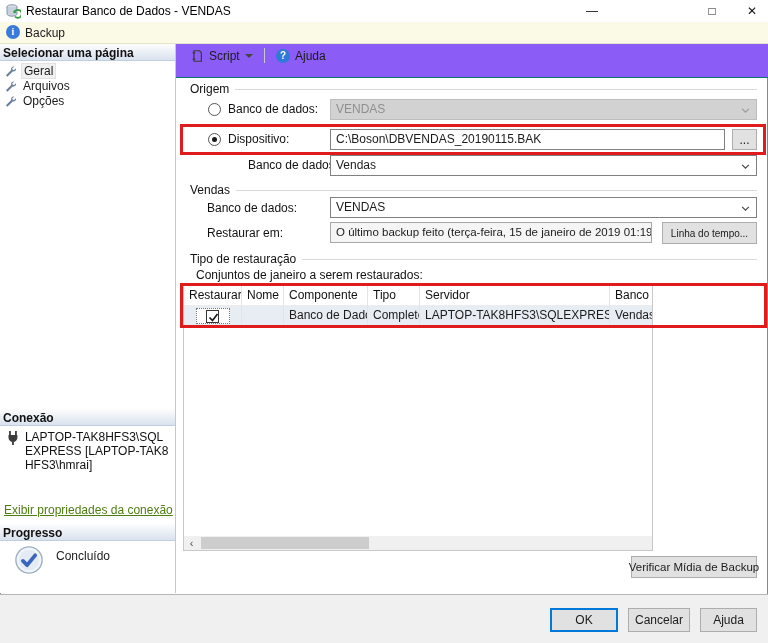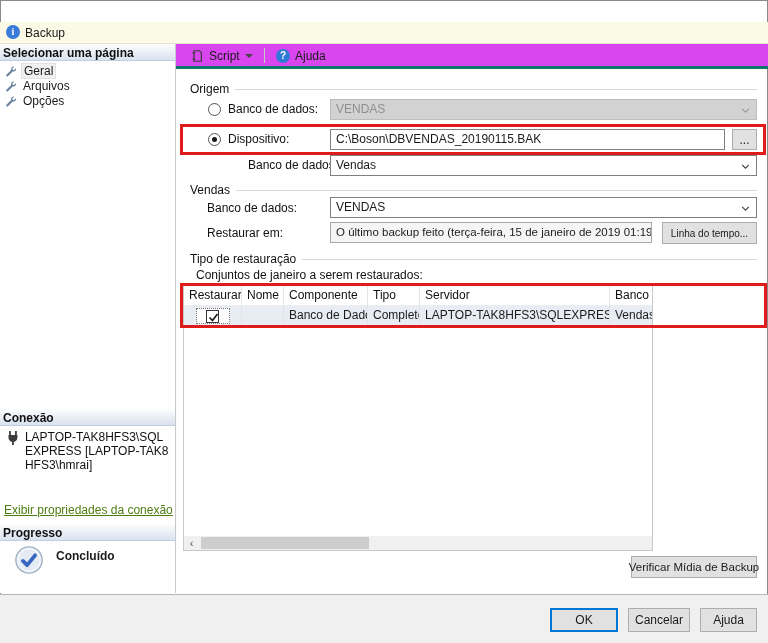--- a/index.html
+++ b/index.html
@@ -33,22 +33,22 @@
   .side-item { position:absolute; left:4px; height:15px; display:flex; align-items:center; gap:5px; cursor:default; }
   .side-item .lblx { padding:0 2px; }
   .side-item.selected .lblx { background:#f0f0f0; border:1px solid #e2e2e2; }
   .wrench { width:12px; height:12px; flex:none; }
   .conn-row { position:absolute; left:5px; top:386px; width:165px; display:flex; gap:4px; }
   .conn-txt { width:146px; word-break:break-all; line-height:14px; color:#111; }
   .linky { position:absolute; left:4px; top:459px; color:#4d7c0f; text-decoration:underline; cursor:pointer; }
   .done-row { position:absolute; left:14px; top:501px; display:flex; align-items:flex-start; gap:12px; }
 
   
-  .toolbar { position:absolute; left:176px; top:44px; width:592px; height:25px; background:#d946ef;
-             border-bottom:3px solid #0f766e; }
+  .toolbar { position:absolute; left:176px; top:44px; width:592px; height:34px; background:#8b5cf6;
+             border-bottom:1px solid #0f766e; }
   .tool-script { position:absolute; left:10px; top:2px; height:19px; display:flex; align-items:center; gap:5px;
                  padding:0 4px; cursor:default; }
   .caret-down { width:0; height:0; border-left:4px solid transparent; border-right:4px solid transparent;
                 border-top:4px solid #444; }
   .tool-sep { position:absolute; left:88px; top:4px; width:1px; height:15px; background:#c8c8c8; }
   .tool-help { position:absolute; left:96px; top:2px; height:19px; display:flex; align-items:center; gap:5px;
                padding:0 4px; cursor:default; }
   .help-ico { width:14px; height:14px; border-radius:50%; background:#2f7ad6; color:#fff; font-size:10px;
               font-weight:bold; text-align:center; line-height:14px; }
 
@@ -98,20 +98,32 @@
 
   
   .footer { position:absolute; left:0; top:594px; width:768px; height:49px; background:#f0f0f0;
             border-top:1px solid #b6b6b6; }
 </style>
 </head>
 <body>
 
 <div id="app">
 
+  <div class="titlebar">
+    <svg class="title-ico" viewBox="0 0 16 16">
+      <ellipse cx="7" cy="4" rx="5" ry="2.2" fill="#d8dee8" stroke="#8b97a8"></ellipse>
+      <path d="M2 4v7c0 1.2 2.2 2.2 5 2.2s5-1 5-2.2V4" fill="#c7d0dd" stroke="#8b97a8"></path>
+      <path d="M9 9.5a4 4 0 1 1 1 4.2" fill="none" stroke="#2e9e3c" stroke-width="1.8"></path>
+      <path d="M8.2 7.5l.8 2.8 2.8-.8z" fill="#2e9e3c"></path>
+    </svg>
+    <span class="title-txt">Restaurar Banco de Dados - VENDAS</span>
+    <span class="winbtn min">—</span>
+    <span class="winbtn max">□</span>
+    <span class="winbtn cls">✕</span>
+  </div>
 
   <div class="statusstrip">
     <span class="info-ico">i</span>
     <span class="status-txt">Backup</span>
   </div>
 
   <div class="leftpanel">
     <div class="panel-hdr" style="top:0;">Selecionar uma página</div>
 
     <div class="side-item selected" style="top:19px;">
@@ -144,21 +156,21 @@
     </div>
     <span class="linky">Exibir propriedades da conexão</span>
 
     <div class="panel-hdr" style="top:480px;">Progresso</div>
     <div class="done-row">
       <svg width="30" height="30" viewBox="0 0 32 32">
         <circle cx="16" cy="16" r="14" fill="#f2f5f9" stroke="#9fb0c4" stroke-width="1.5"></circle>
         <circle cx="16" cy="16" r="11" fill="#e4ebf4"></circle>
         <path d="M9.5 17l4.5 4.5 8.5-10.5" fill="none" stroke="#3a66c0" stroke-width="4" stroke-linecap="round" stroke-linejoin="round"></path>
       </svg>
-      <span style="margin-top:4px;font-weight:bold;">Concluído</span>
+      <span style="margin-top:4px;">Concluído</span>
     </div>
   </div>
 
   <div class="toolbar">
     <div class="tool-script">
       <svg width="14" height="14" viewBox="0 0 16 16">
         <path d="M4.5 2h6.5l2 2.5V14H4.5z" fill="none" stroke="#3a3a3a" stroke-width="1.4"></path>
         <path d="M3 4.5h3M3 11.5h3" stroke="#3a3a3a" stroke-width="1.4"></path>
       </svg>
       <span>Script</span>

